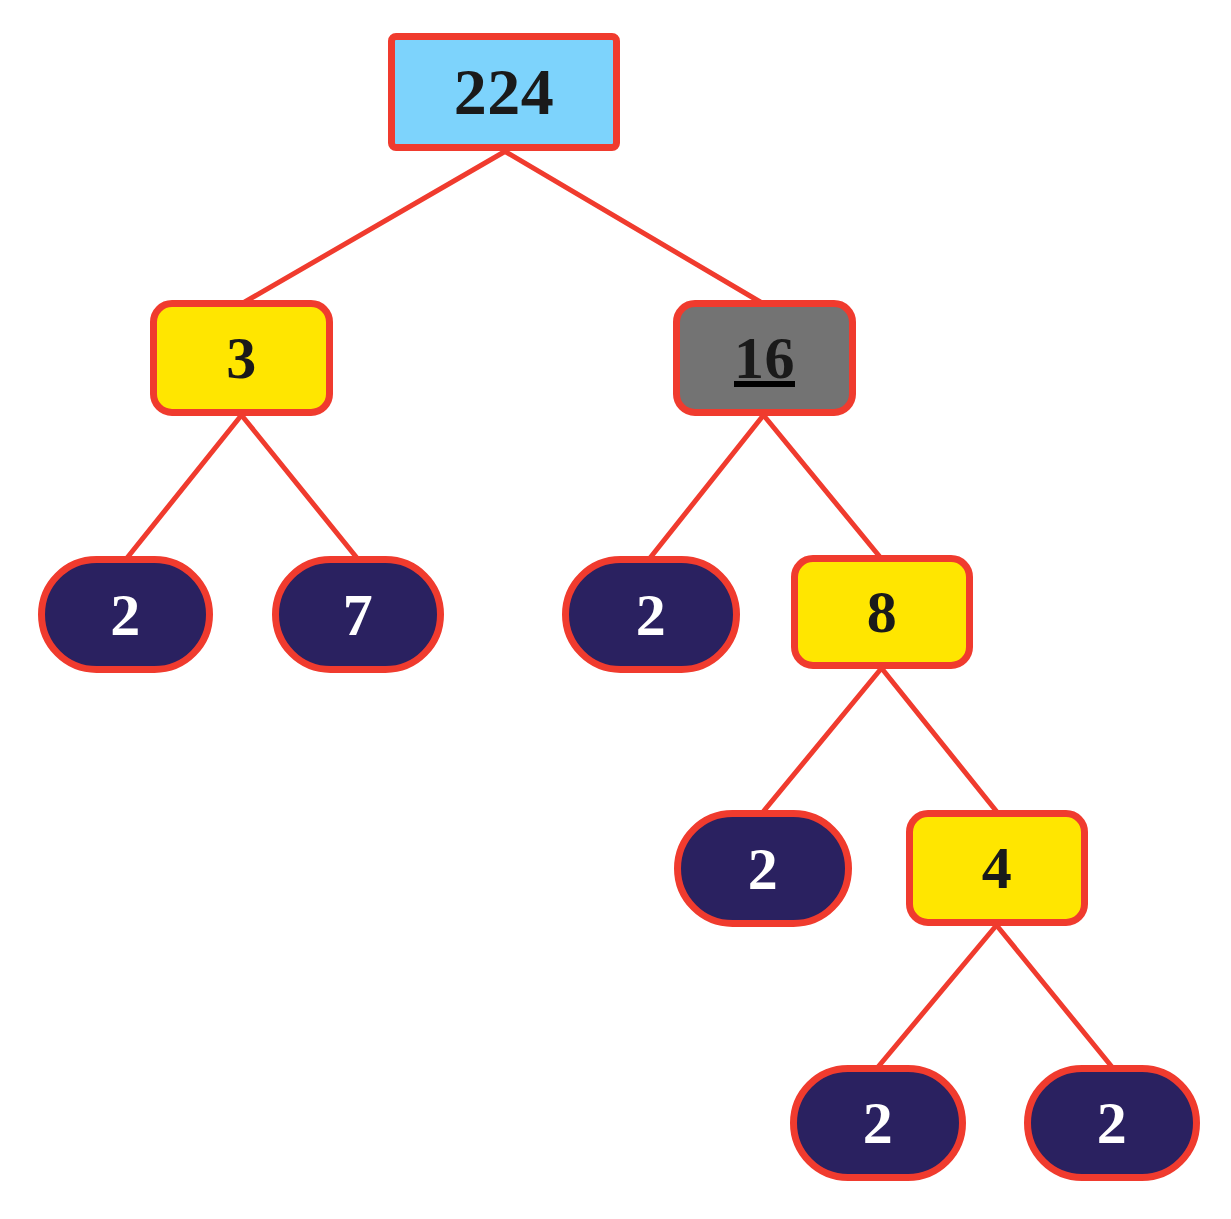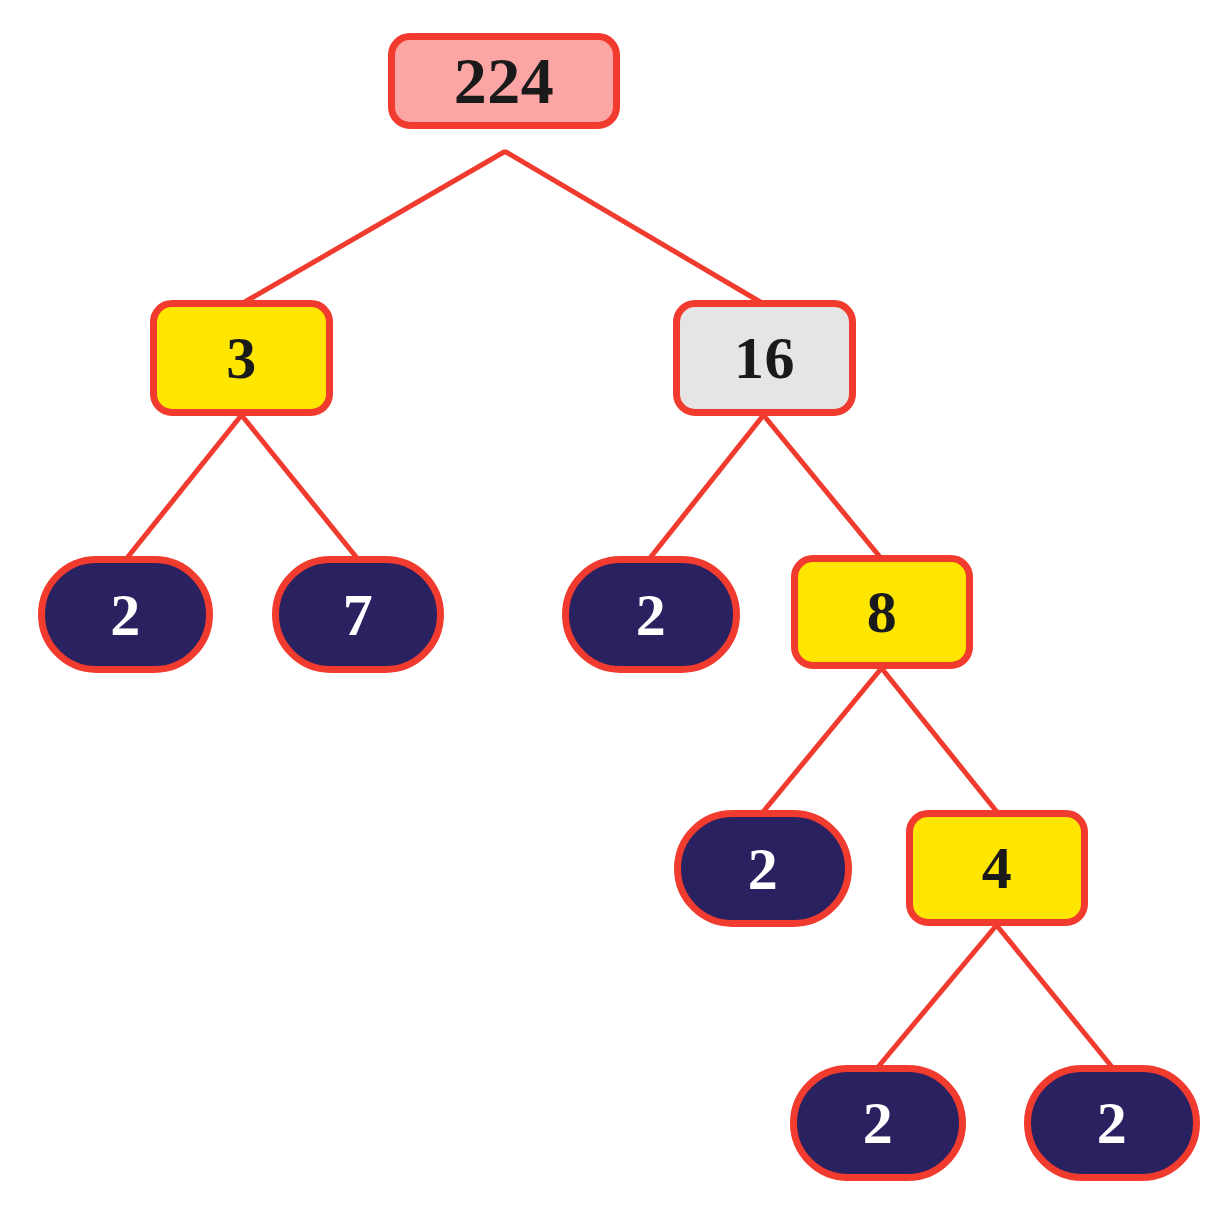--- a/index.html
+++ b/index.html
@@ -57,27 +57,27 @@
       <line x1="240" y1="417" x2="127" y2="558" stroke="#f03b2e" stroke-width="5" stroke-linecap="round"></line>
       <line x1="243" y1="417" x2="357" y2="558" stroke="#f03b2e" stroke-width="5" stroke-linecap="round"></line>
       <line x1="762" y1="417" x2="650" y2="558" stroke="#f03b2e" stroke-width="5" stroke-linecap="round"></line>
       <line x1="765" y1="417" x2="880" y2="557" stroke="#f03b2e" stroke-width="5" stroke-linecap="round"></line>
       <line x1="880" y1="670" x2="763" y2="812" stroke="#f03b2e" stroke-width="5" stroke-linecap="round"></line>
       <line x1="883" y1="670" x2="997" y2="812" stroke="#f03b2e" stroke-width="5" stroke-linecap="round"></line>
       <line x1="995" y1="927" x2="878" y2="1067" stroke="#f03b2e" stroke-width="5" stroke-linecap="round"></line>
       <line x1="998" y1="927" x2="1112" y2="1067" stroke="#f03b2e" stroke-width="5" stroke-linecap="round"></line>
     </svg>
   <div id="node-layer">
-      <div class="node composite" style="left: 388px; top: 33px; width: 232px; height: 96px; border-color: rgb(240, 59, 46); background: #fca5a5;">
+      <div class="node composite" style="left: 388px; top: 33px; width: 232px; height: 118px; border-color: rgb(240, 59, 46); background: #7dd3fc; border-radius: 8px;">
         <span class="node-label" style="font-size: 66px; color: rgb(26, 26, 26);">224</span>
       </div>
       <div class="node composite" style="left: 150px; top: 300px; width: 183px; height: 116px; border-color: rgb(240, 59, 46); background: rgb(255, 230, 0);">
         <span class="node-label" style="font-size: 60px; color: rgb(26, 26, 26);">3</span>
       </div>
-      <div class="node composite" style="left: 673px; top: 300px; width: 183px; height: 116px; border-color: rgb(240, 59, 46); background: #e5e5e5;">
+      <div class="node composite" style="left: 673px; top: 300px; width: 183px; height: 116px; border-color: rgb(240, 59, 46); background: #737373; text-decoration: underline;">
         <span class="node-label" style="font-size: 60px; color: rgb(26, 26, 26);">16</span>
       </div>
       <div class="node prime" style="left: 38px; top: 556px; width: 175px; height: 117px; border-color: rgb(240, 59, 46); background: rgb(42, 33, 96);">
         <span class="node-label" style="font-size: 60px; color: rgb(255, 255, 255);">2</span>
       </div>
       <div class="node prime" style="left: 272px; top: 556px; width: 172px; height: 117px; border-color: rgb(240, 59, 46); background: rgb(42, 33, 96);">
         <span class="node-label" style="font-size: 60px; color: rgb(255, 255, 255);">7</span>
       </div>
       <div class="node prime" style="left: 562px; top: 556px; width: 178px; height: 117px; border-color: rgb(240, 59, 46); background: rgb(42, 33, 96);">
         <span class="node-label" style="font-size: 60px; color: rgb(255, 255, 255);">2</span>

